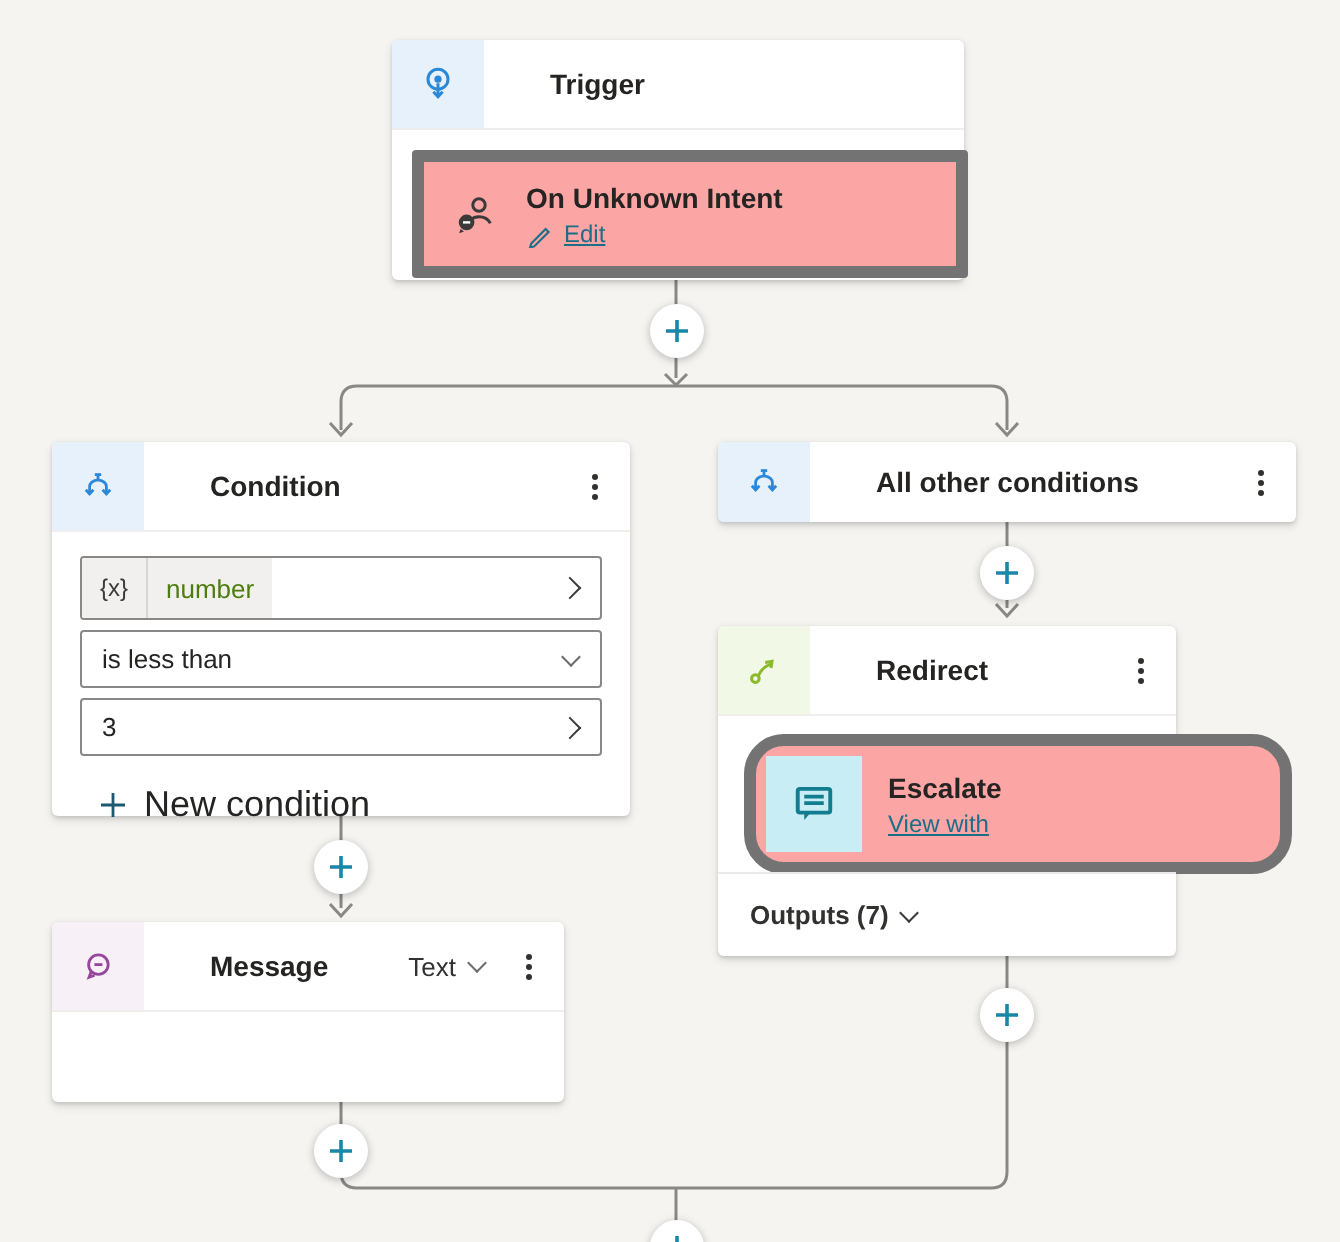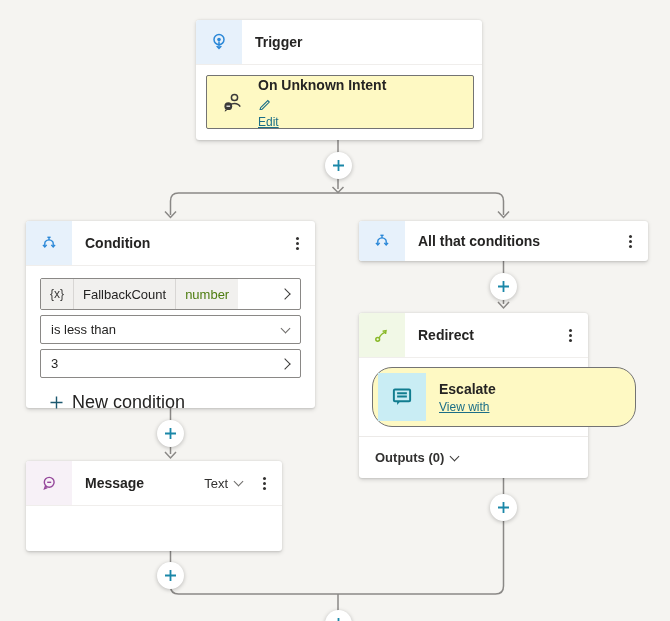--- a/index.html
+++ b/index.html
@@ -7,33 +7,33 @@
   .canvas{position:relative;width:670px;height:621px;background:#f5f4f1;overflow:hidden;}
   .connectors{position:absolute;left:0;top:0;z-index:0;}
 
   .node{position:absolute;background:#fff;border-radius:3px;z-index:1;
         box-shadow:0 0.6px 1.8px rgba(0,0,0,.10),0 1.8px 4px rgba(0,0,0,.13);}
   .node-header{display:flex;align-items:center;height:44px;border-bottom:1px solid #f0eeec;}
   .node-header.no-divider{border-bottom:none;height:40px;}
   .icon-cell{width:46px;align-self:stretch;display:flex;align-items:center;justify-content:center;border-radius:3px 0 0 0;flex:none;}
   .icon-cell.solo{border-radius:3px 0 0 3px;}
   .bg-blue{background:#e7f1fb;} .bg-green{background:#f1f8e6;} .bg-purple{background:#f7f1f7;}
-  .node-title{font-size:14px;font-weight:600;color:#252423;padding-left:13px;white-space:nowrap;}
+  .node-title{font-size:14px;font-weight:600;color:#252423;padding-left:13px;white-space:nowrap;margin-left:20px;}
   .spacer{flex:1;}
   .menu-btn{width:28px;height:28px;margin-right:4px;display:flex;align-items:center;justify-content:center;background:none;border:none;cursor:pointer;flex:none;}
   .dots{width:3px;height:3px;border-radius:50%;background:#323130;box-shadow:0 -5px 0 0 #323130,0 5px 0 0 #323130;}
 
   .chev{display:inline-block;width:7px;height:7px;border-right:1.6px solid #3b3a39;border-bottom:1.6px solid #3b3a39;flex:none;}
   .chev-right{transform:rotate(-45deg);}
   .chev-down{transform:rotate(45deg);border-color:#6e6c6a;width:6px;height:6px;margin-top:-3px;}
 
-  .inner-card{position:absolute;background:#fef9c3;border:1px solid #737373;border-radius:2px;display:flex;align-items:center;cursor:pointer;}
+  .inner-card{position:absolute;background:#fca5a5;border:6px solid #737373;border-radius:2px;display:flex;align-items:center;cursor:pointer;}
   .card-text{margin-left:13px;}
   .card-title{font-size:14px;font-weight:600;color:#252423;line-height:18px;}
-  .link-row{display:flex;align-items:flex-start;gap:5px;margin-top:2px;cursor:pointer;flex-direction:column;}
+  .link-row{display:flex;align-items:flex-end;gap:5px;margin-top:2px;cursor:pointer;}
   .link{font-size:12px;color:#1b6e87;text-decoration:underline;}
 
   .cond-body{padding:12px 14px 0 14px;}
   .field{display:flex;align-items:center;border:1px solid #8a8886;border-radius:2px;background:#fff;margin-bottom:5px;cursor:pointer;overflow:hidden;}
   .field .seg{display:flex;align-items:center;align-self:stretch;background:#f1f0ee;border-right:1px solid #d8d6d4;padding:0 9px;}
   .field .seg.last{border-right:none;}
   .f-chip{font-size:12px;color:#3b3a39;}
   .f-name{font-size:13px;color:#252423;}
   .f-type{font-size:13px;color:#4d7c0f;}
   .f-val{font-size:13px;color:#252423;padding-left:10px;text-align:center;}
@@ -133,23 +133,20 @@
       <div class="spacer"></div>
       <button class="menu-btn">
           <span class="dots"></span>
         </button>
     </div>
     <div class="cond-body">
       <div class="field" style="height:30px;">
         <span class="seg">
             <span class="f-chip">{x}</span>
           </span>
-        <span class="seg">
-            <span class="f-name">FallbackCount</span>
-          </span>
         <span class="seg last">
             <span class="f-type">number</span>
           </span>
         <span class="f-end">
             <span class="chev chev-right"></span>
           </span>
       </div>
       <div class="field" style="height:27px;">
         <span class="f-val">is less than</span>
         <span class="f-end">
@@ -178,21 +175,21 @@
           <g fill="none" stroke="#2b88d8" stroke-width="1.4">
             <path d="M8.4 4.3 h3.2"></path>
             <path d="M10 4.3 v2.6"></path>
             <path d="M10 6.9 c-2.9.4-4.2 1.5-4.2 3.5 v3.4"></path>
             <path d="M10 6.9 c2.9.4 4.2 1.5 4.2 3.5 v3.4"></path>
             <path d="M3.9 11.9 l1.9 2.1 1.9-2.1"></path>
             <path d="M12.3 11.9 l1.9 2.1 1.9-2.1"></path>
           </g>
         </svg>
       </div>
-      <div class="node-title">All that conditions</div>
+      <div class="node-title">All other conditions</div>
       <div class="spacer"></div>
       <button class="menu-btn">
           <span class="dots"></span>
         </button>
     </div>
   </div>
 
   <div class="node" style="left:359px;top:313px;width:229px;height:165px;">
     <div class="node-header">
       <div class="icon-cell bg-green">
@@ -221,21 +218,21 @@
         </svg>
       </div>
       <div class="card-text">
         <div class="card-title">Escalate</div>
         <div class="link-row">
           <span class="link">View with</span>
         </div>
       </div>
     </div>
     <div class="outputs-row">
-      <span class="outputs-label">Outputs (0)</span>
+      <span class="outputs-label">Outputs (7)</span>
       <span class="chev chev-down" style="border-color:#3b3a39;"></span>
     </div>
   </div>
 
   <div class="node" style="left:26px;top:461px;width:256px;height:90px;">
     <div class="node-header">
       <div class="icon-cell bg-purple">
         <svg width="20" height="20" viewBox="0 0 20 20">
           <g fill="none" stroke="#95489b" stroke-width="1.4">
             <circle cx="10.2" cy="9.3" r="4.9"></circle>

